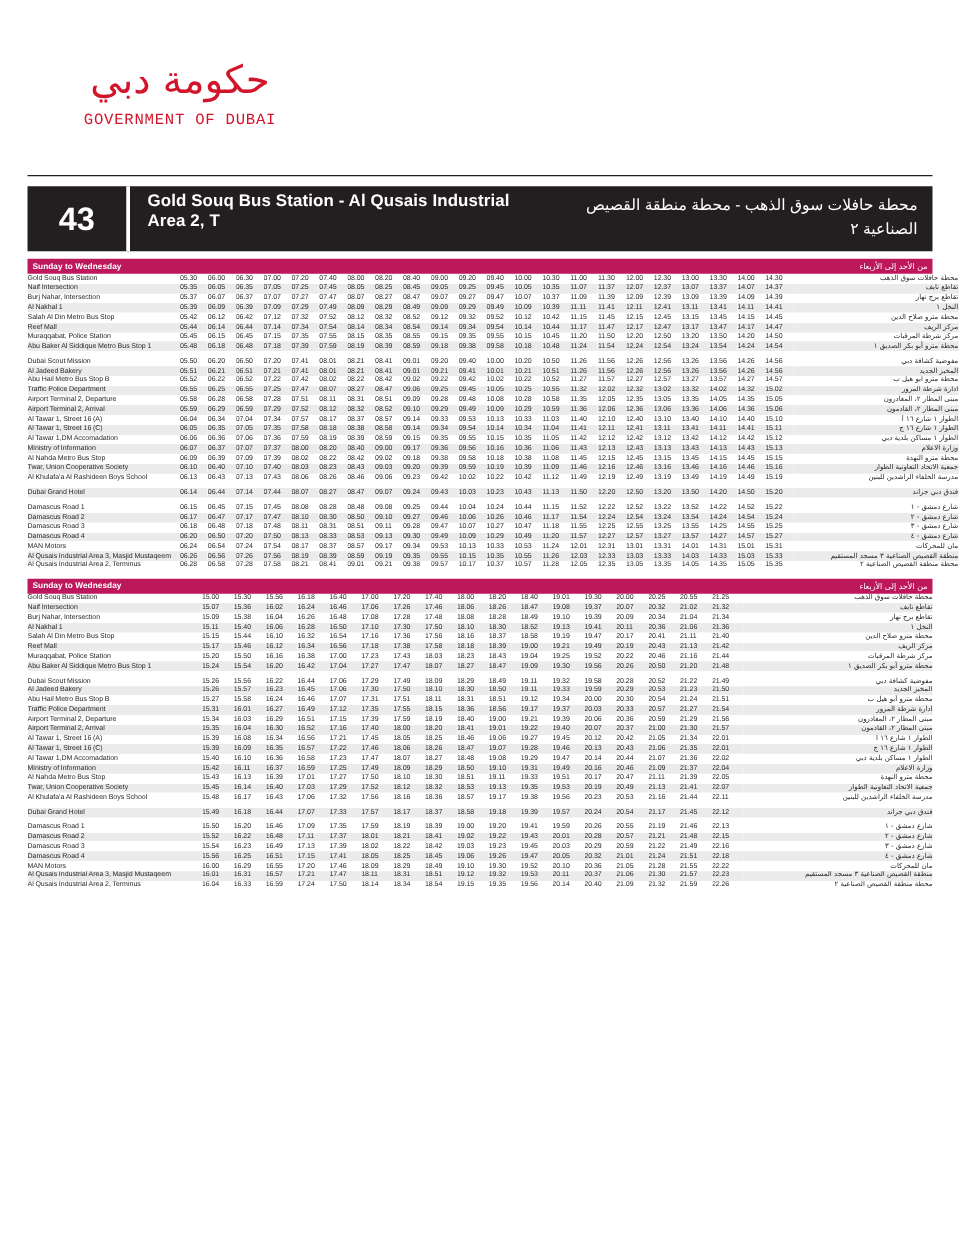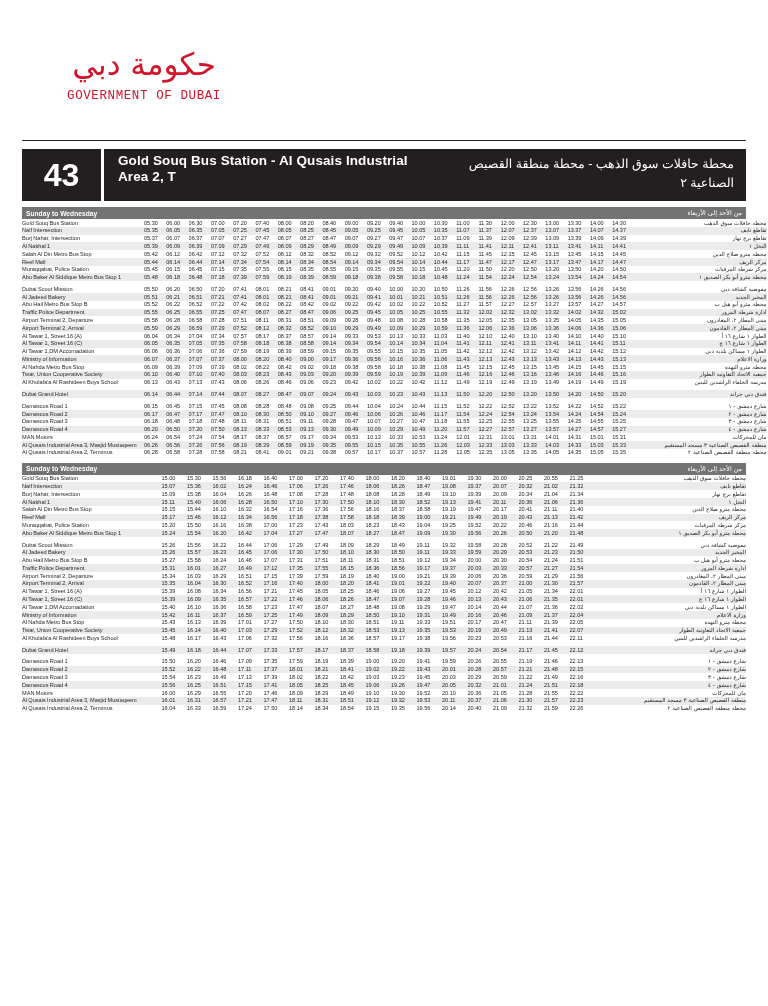--- a/index.html
+++ b/index.html
@@ -77,21 +77,21 @@
     margin: 8px 22px 0 22px;
     display: flex;
     background: #231f20;
     height: 52px;
     align-items: stretch;
   }
   .route-number {
     width: 82px;
     flex: 0 0 82px;
     color: #fff;
-    font-size: 32px;
+    font-size: 26px;
     font-weight: bold;
     display:flex; align-items:center; justify-content:center;
     border-right: 3px solid #fff;
   }
   .route-names {
     flex: 1;
     padding: 4px 12px 2px 14px;
     display:flex; flex-direction:row; justify-content:center;
   }
   .route-en {
@@ -104,21 +104,21 @@
     font-family:Liberation Sans, sans-serif;
     font-size: 12.5px;
     direction: rtl; text-align: right;
     line-height: 19px;
     margin-top: 2px;
   }
 
   
   .tt-wrap { margin: 6px 22px 0 22px; }
   .tt-header {
-    background:#737373; color:#fff;
+    background:#be185d; color:#fff;
     height: 12px;
     display:flex; align-items:center; justify-content:space-between;
     padding: 0 4px 0 4px;
     margin-top: 6px;
   }
   .tt-header .en { font-size: 6.6px; font-weight: bold; letter-spacing: 0.05px; }
   .tt-header .ar {
     font-family:"DejaVu Sans", sans-serif;
     font-size: 6.4px; direction: rtl;
   }

